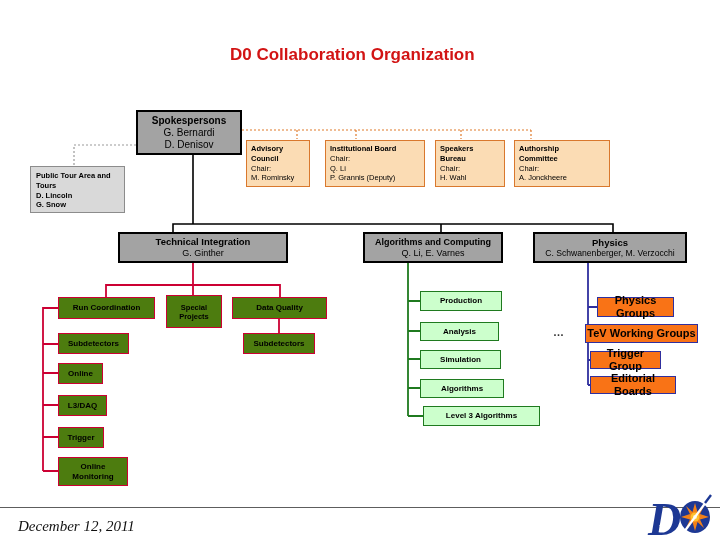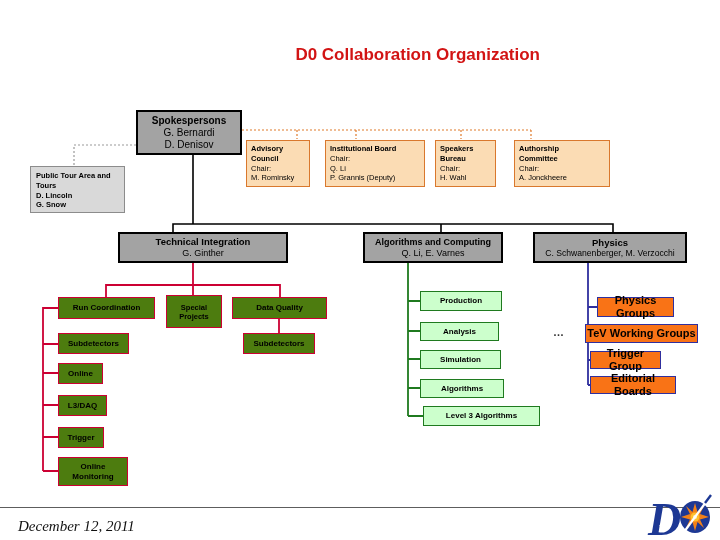--- a/index.html
+++ b/index.html
@@ -1,18 +1,18 @@
 <!DOCTYPE html>
 <html><head>
 <meta charset="utf-8">
 <style>
   html,body{margin:0;padding:0;background:#fff;}
   .slide{position:relative;width:720px;height:540px;background:#ffffff;
          font-family:"Liberation Sans",sans-serif;overflow:hidden;}
-  .title{position:absolute;left:230px;top:45px;width:310px;text-align:right;
+  .title{position:absolute;left:230px;top:45px;width:310px;text-align:left;
          font-size:17px;font-weight:bold;color:#D21414;}
   svg.wires{position:absolute;left:0;top:0;}
   .box{position:absolute;box-sizing:border-box;display:flex;flex-direction:column;
        align-items:center;justify-content:center;text-align:center;line-height:1.2;color:#000;}
   .yellow{background:#a3a3a3;border:2px solid #000;font-size:9.5px;}
   .spokes{border-width:2.5px;font-size:10px;}
   .peach{background:#FBDCB4;border:1.6px solid #D9782D;align-items:flex-start;
          justify-content:flex-start;text-align:left;padding:3px 4px;font-size:7.5px;line-height:1.3;}
   .grayb{background:#D9D9D9;border:1.6px solid #8C8C8C;align-items:flex-start;
          justify-content:flex-start;text-align:left;padding:4px 5px;font-size:7.5px;line-height:1.3;font-weight:bold;}
@@ -60,21 +60,21 @@
     <span>M. Rominsky</span>
   </div>
 
   <div class="box peach" style="left:325px;top:140px;width:100px;height:47px">
     <b class="nowrap">Institutional Board</b>
     <span>Chair:</span>
     <span>Q. Li</span>
     <span class="nowrap">P. Grannis (Deputy)</span>
   </div>
 
-  <div class="box peach" style="left:435px;top:140px;width:61px;height:47px">
+  <div class="box peach" style="left:435px;top:140px;width:70px;height:47px">
     <b>Speakers Bureau</b>
     <span>Chair:</span>
     <span>H. Wahl</span>
   </div>
 
   <div class="box peach" style="left:514px;top:140px;width:96px;height:47px">
     <b style="width:60px">Authorship Committee</b>
     <span>Chair:</span>
     <span>A. Jonckheere</span>
   </div>

